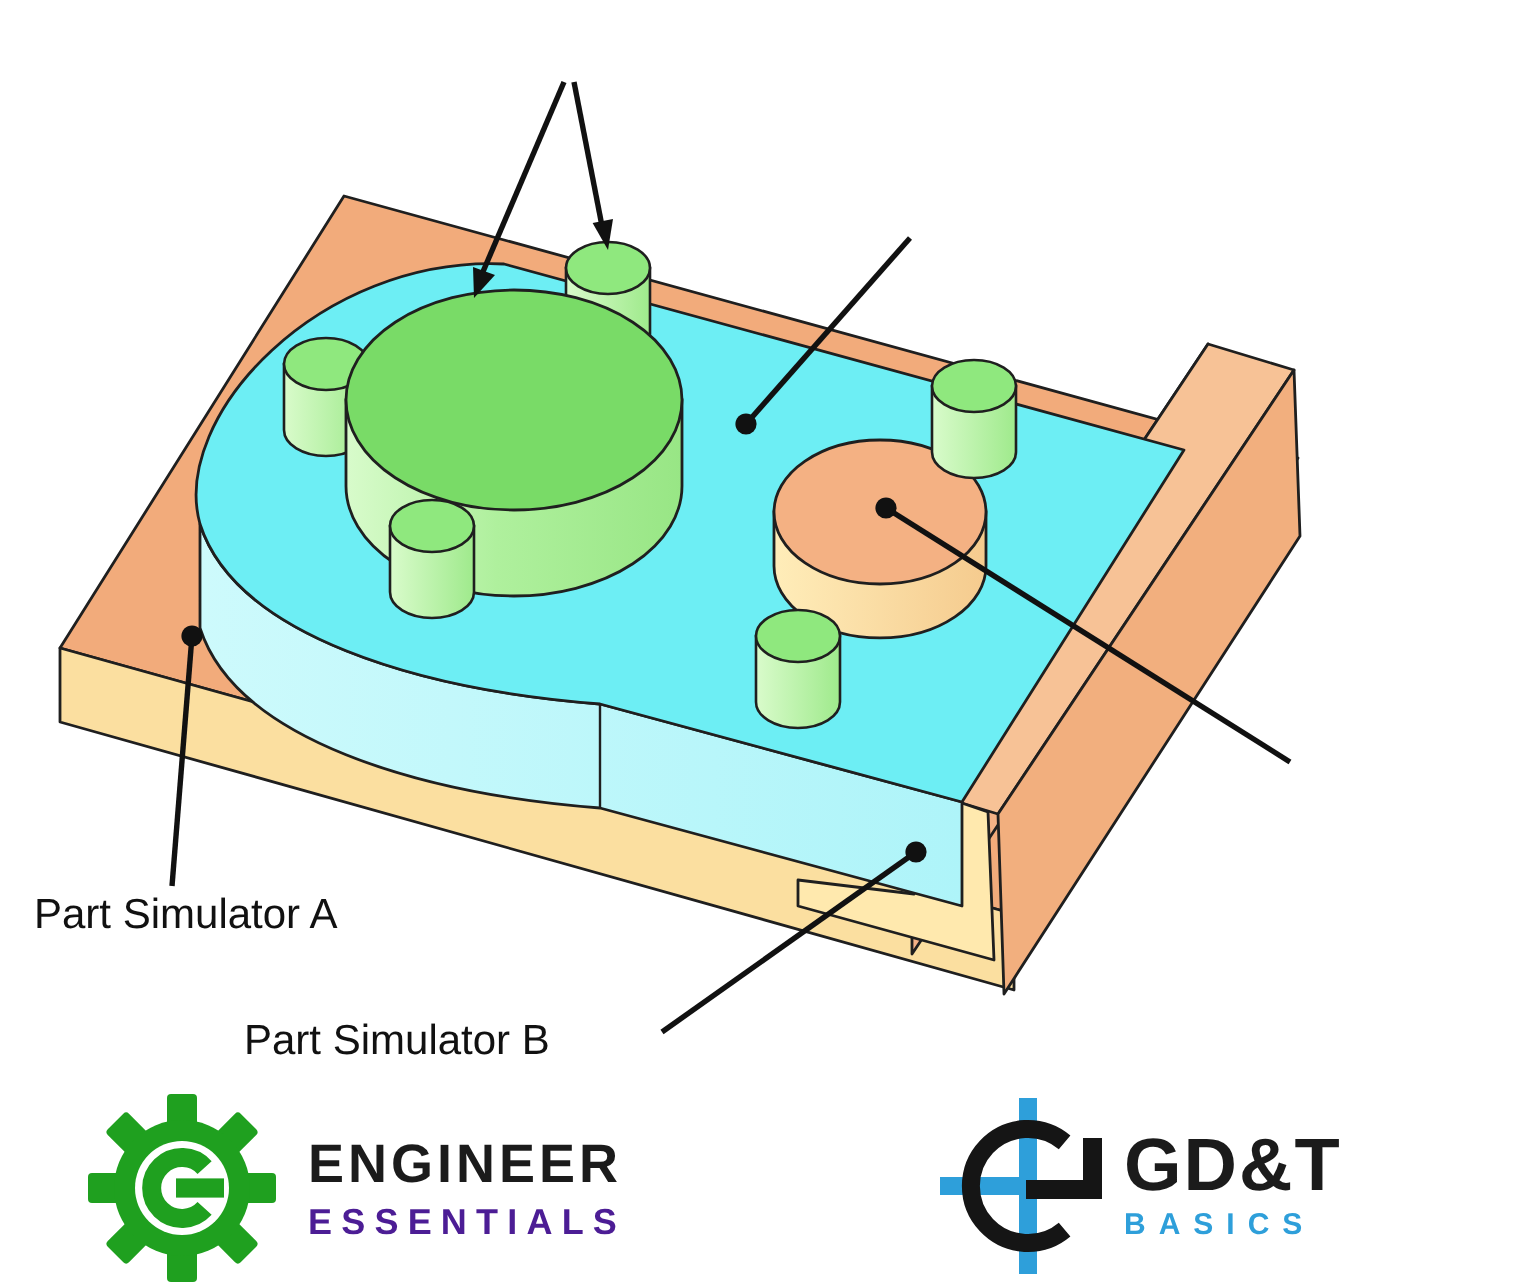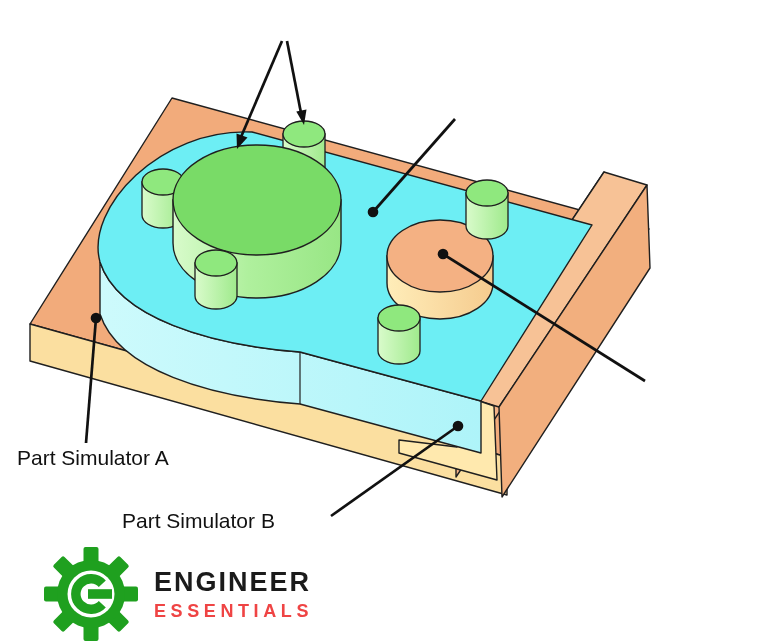--- a/index.html
+++ b/index.html
@@ -12,21 +12,21 @@
     position:absolute;color:#111111;font-size:21px;line-height:25px;
     white-space:nowrap;
   }
   .lbl.center{text-align:center;white-space:normal;}
   .lbl .line{line-height:29px;}
   
   .logo{position:absolute;display:flex;align-items:center;}
   #logo-engineer{left:44px;top:546px;}
   #logo-engineer .txt{margin-left:16px;}
   .eng-line1{font-size:27px;font-weight:800;letter-spacing:2px;color:#1b1b1b;}
-  .eng-line2{font-size:18px;font-weight:700;letter-spacing:4.6px;color:#ef4444;margin-top:3px;}
+  .eng-line2{font-size:18px;font-weight:700;letter-spacing:4.6px;color:#4c1d95;margin-top:3px;}
   #logo-gdt{left:468px;top:544px;}
   #logo-gdt .txt{margin-left:8px;}
   .gdt-line1{font-size:37px;font-weight:800;letter-spacing:1px;color:#1b1b1b;line-height:38px;}
   .gdt-line2{font-size:15px;font-weight:800;letter-spacing:6.5px;margin-top:2px;}
 </style>
 </head>
 <body>
 
 <div id="stage">
 
@@ -144,14 +144,29 @@
         <path d="M 11.3 -10.2 A 15.2 15.2 0 1 0 11.3 10.2" fill="none" stroke="#1FA01F" stroke-width="9.5"></path>
         <rect x="-3" y="-4.8" width="24" height="9.6" fill="#1FA01F"></rect>
       </g>
     </svg>
     <div class="txt">
       <div class="eng-line1">ENGINEER</div>
       <div class="eng-line2">ESSENTIALS</div>
     </div>
   </div>
 
+  <div class="logo" id="logo-gdt">
+    <svg width="86" height="96" viewBox="0 0 86 96">
+      <g transform="translate(46,49)">
+        <rect x="-4.5" y="-44" width="9" height="88" fill="#2E9FDA"></rect>
+        <rect x="-44" y="-4.5" width="42" height="9" fill="#2E9FDA"></rect>
+        <path d="M 18.3 -21.8 A 28.5 28.5 0 1 0 18.3 21.8" fill="none" stroke="#151515" stroke-width="9"></path>
+        <rect x="-1" y="-3" width="38" height="9.5" fill="#151515"></rect>
+        <rect x="27.5" y="-24" width="9.5" height="30" fill="#151515"></rect>
+      </g>
+    </svg>
+    <div class="txt">
+      <div class="gdt-line1">GD&amp;T</div>
+      <div class="gdt-line2" style="color: rgb(46, 159, 218);">BASICS</div>
+    </div>
+  </div>
 
 </div>
 
 </body></html>

